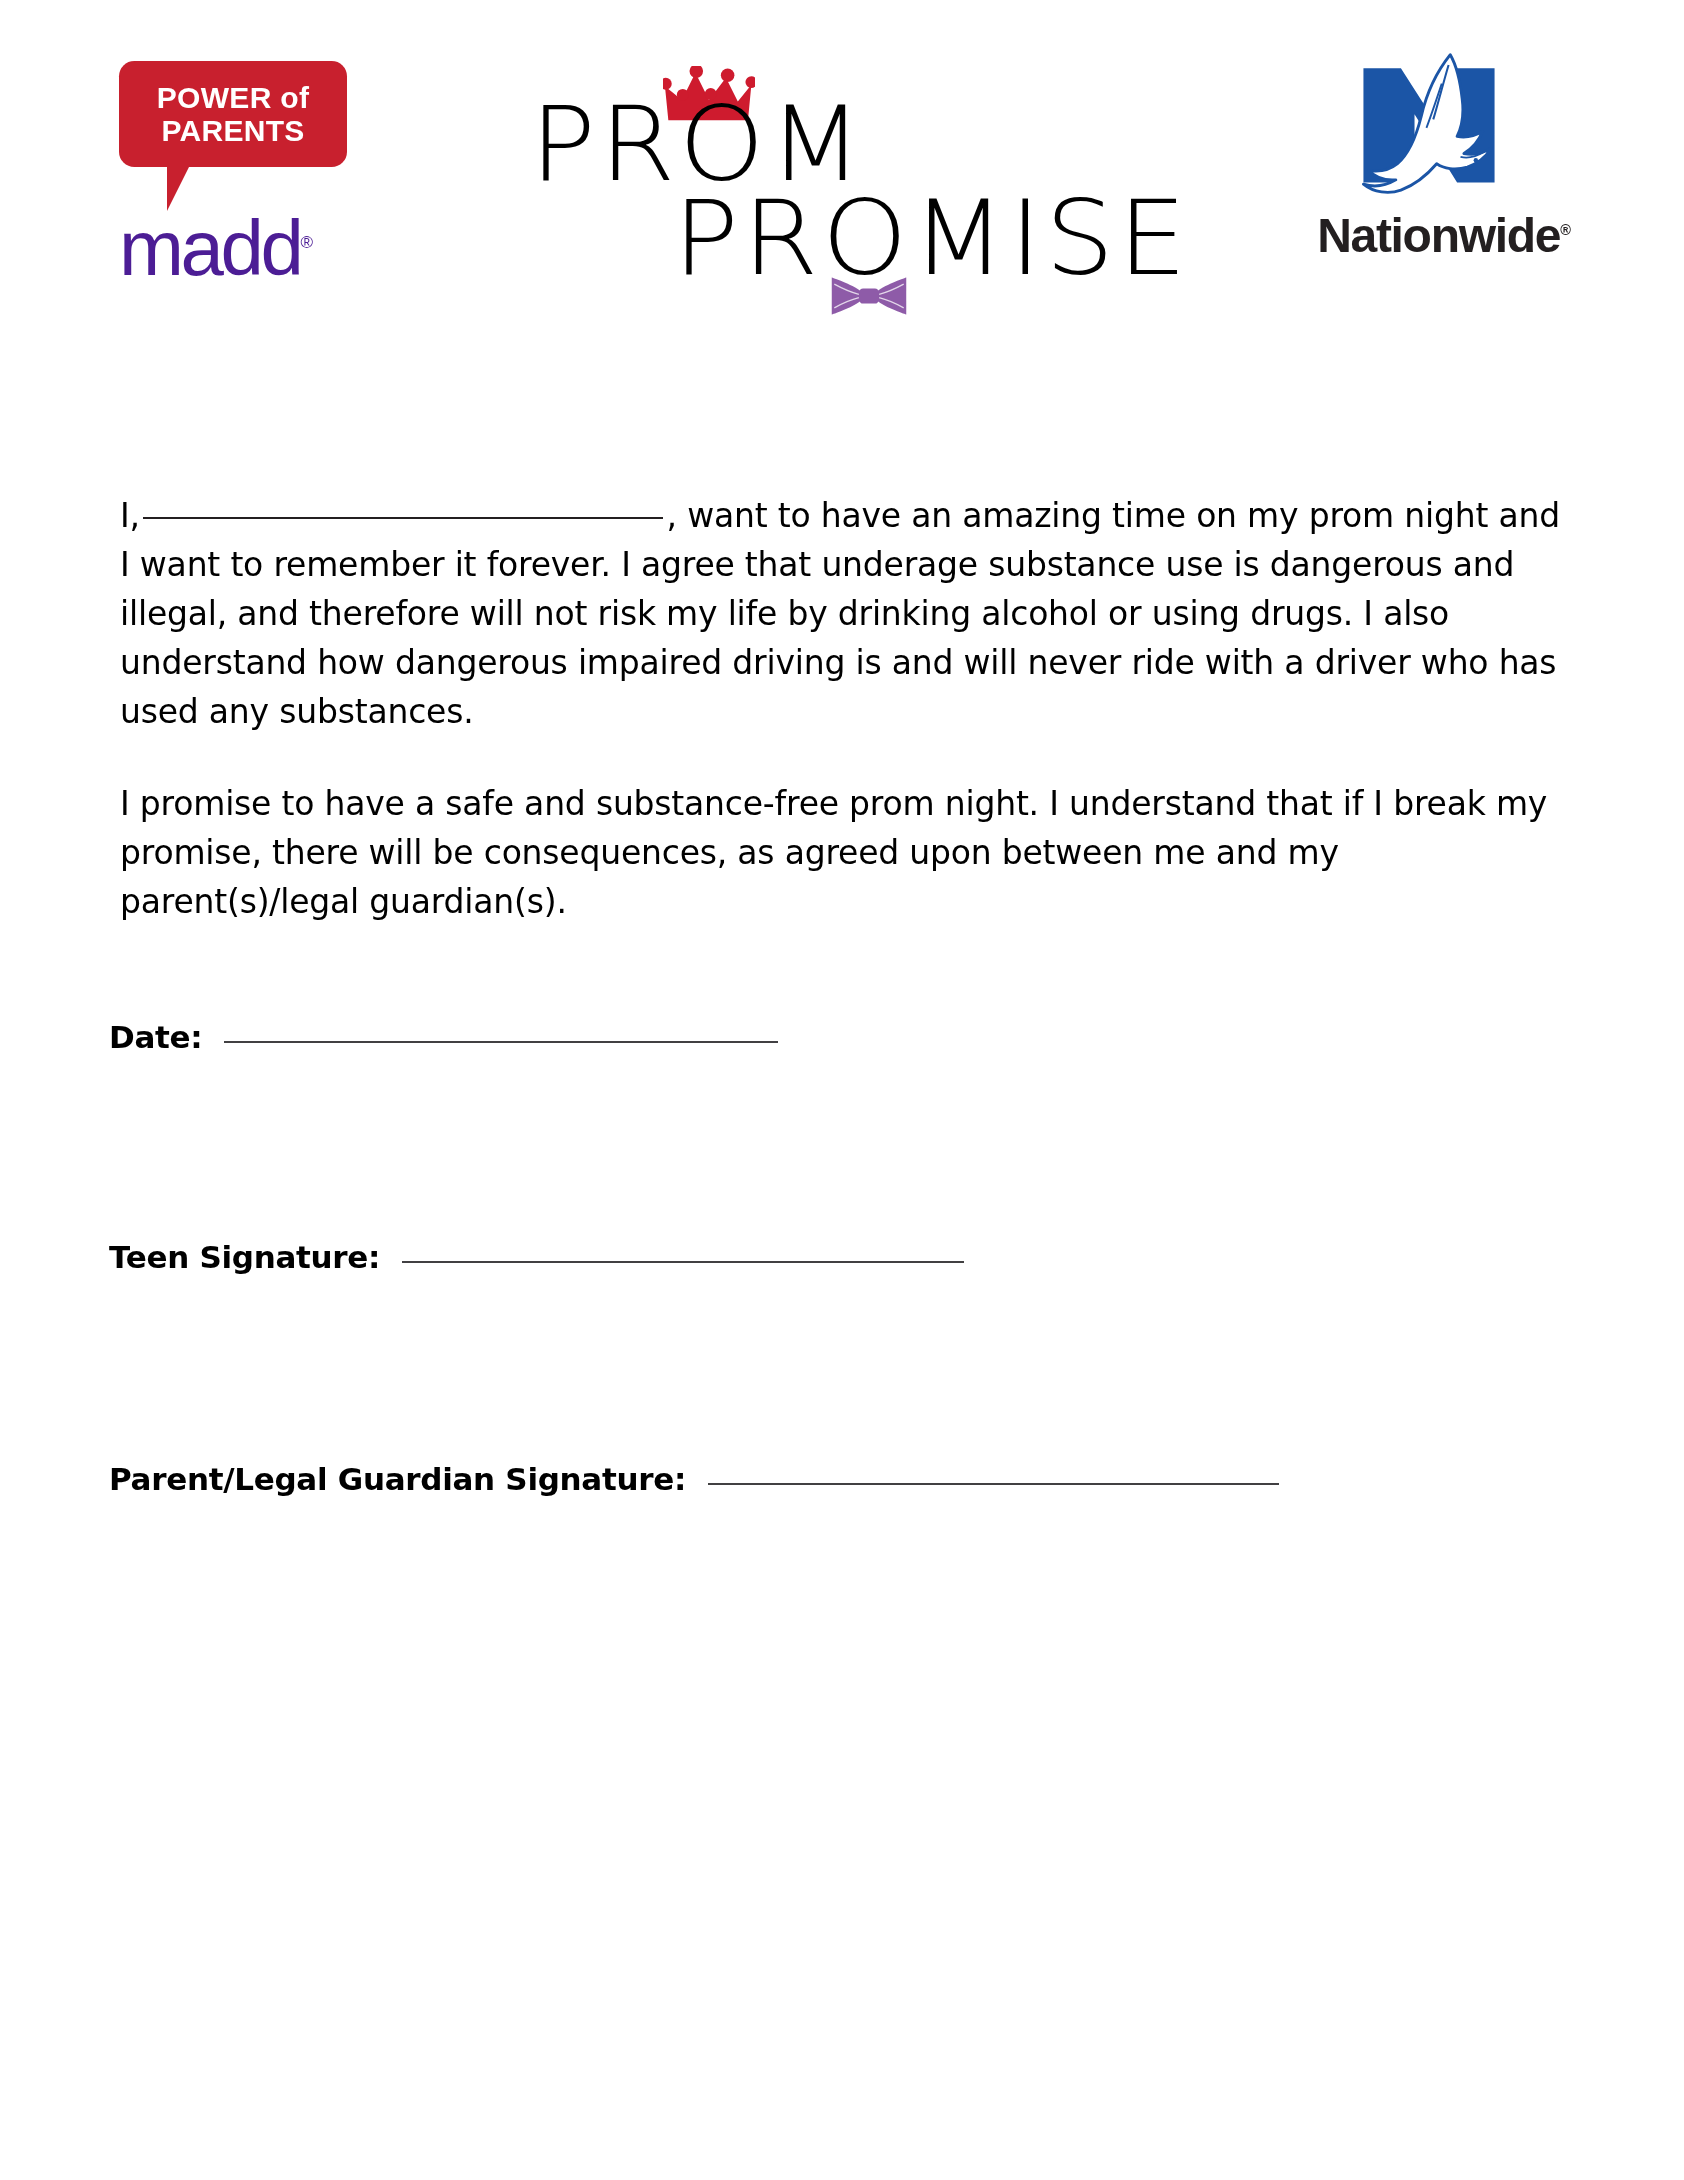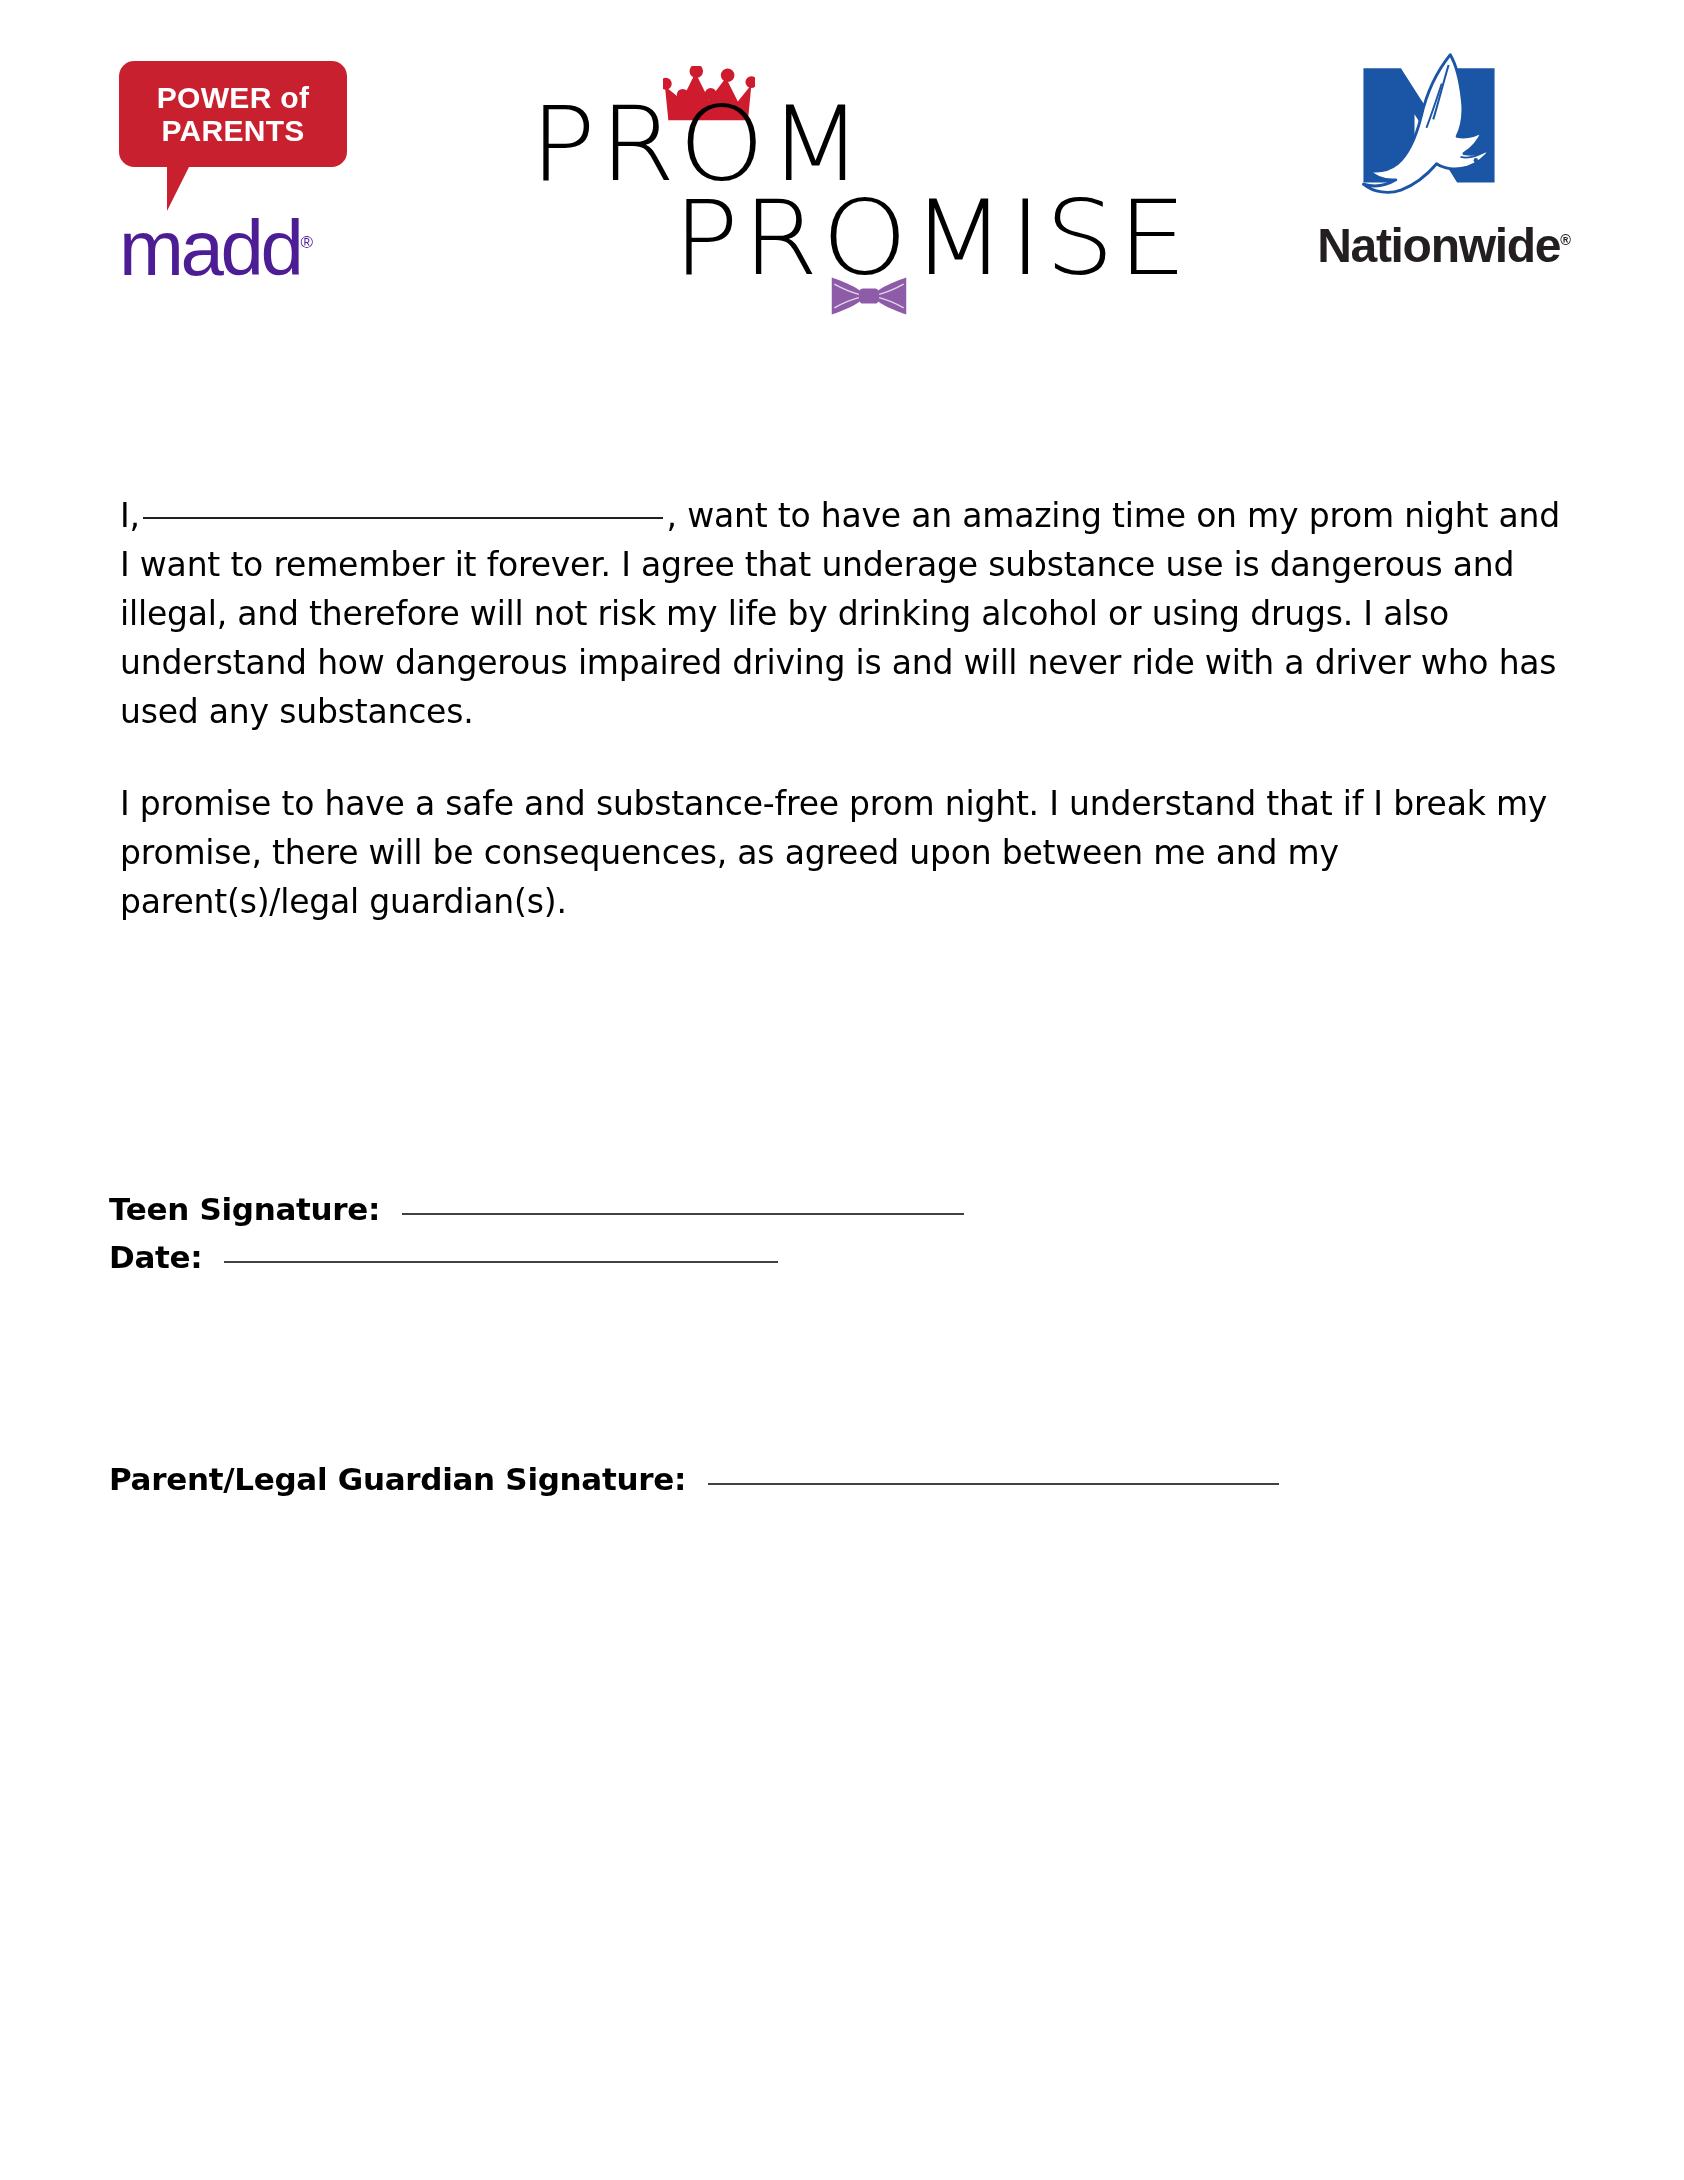--- a/index.html
+++ b/index.html
@@ -141,21 +141,21 @@
     width: 162px;
     height: 149px;
   }
   #nw-word {
     position: absolute;
     left: 0;
     top: 152px;
     width: 256px;
     text-align: center;
     font-size: 48px;
-    line-height: 70px;
+    line-height: 51px;
     font-weight: bold;
     color: #231F20;
     letter-spacing: -1.3px;
   }
   #nw-word .reg {
     font-size: 14.5px;
     vertical-align: super;
     letter-spacing: 0;
   }
 
@@ -300,28 +300,28 @@
   </div>
 
   <div id="body-text">
     <p class="para" id="para-1"><span>I,</span><span class="inline-rule"></span><span>, want to have an amazing time on my prom night and I want to remember it forever. I agree that underage substance use is dangerous and illegal, and therefore will not risk my life by drinking alcohol or using drugs. I also understand how dangerous impaired driving is and will never ride with a driver who has used any substances.</span></p>
 
     <p class="para" id="para-2">I promise to have a safe and substance-free prom night. I understand that if I break my promise, there will be consequences, as agreed upon between me and my parent(s)/legal guardian(s).</p>
   </div>
 
   <div id="form-fields">
 
+    <div class="field-row" id="row-date">
+      <span class="field-label">Date:</span>
+      <span class="field-rule" id="rule-date"></span>
+    </div>
+
     <div class="field-row" id="row-teen">
       <span class="field-label">Teen Signature:</span>
       <span class="field-rule" id="rule-teen"></span>
-    </div>
-
-    <div class="field-row" id="row-date">
-      <span class="field-label">Date:</span>
-      <span class="field-rule" id="rule-date"></span>
     </div>
 
     <div class="field-row" id="row-parent">
       <span class="field-label">Parent/Legal Guardian Signature:</span>
       <span class="field-rule" id="rule-parent"></span>
     </div>
   </div>
 
   <div id="footer-art">
     <svg width="1685" height="477" viewBox="0 0 1978 560" xmlns="http://www.w3.org/2000/svg">

